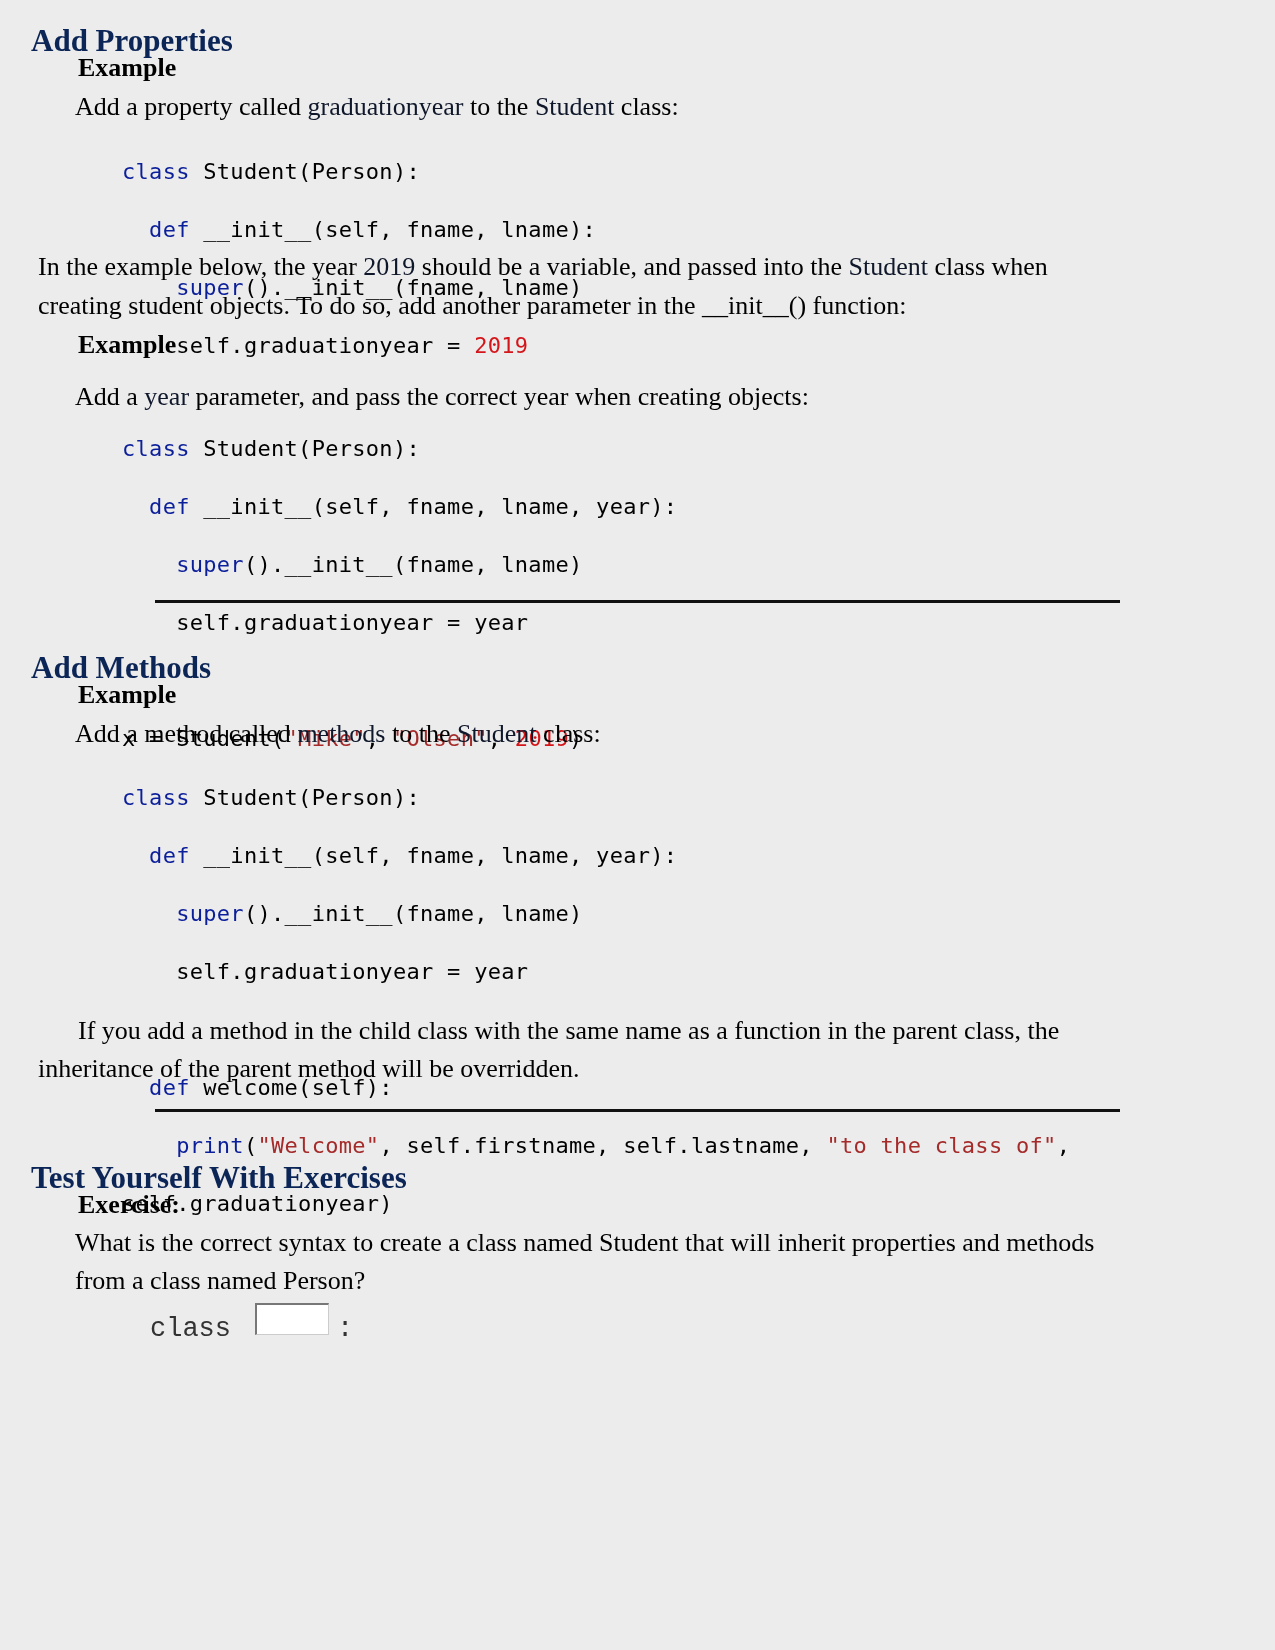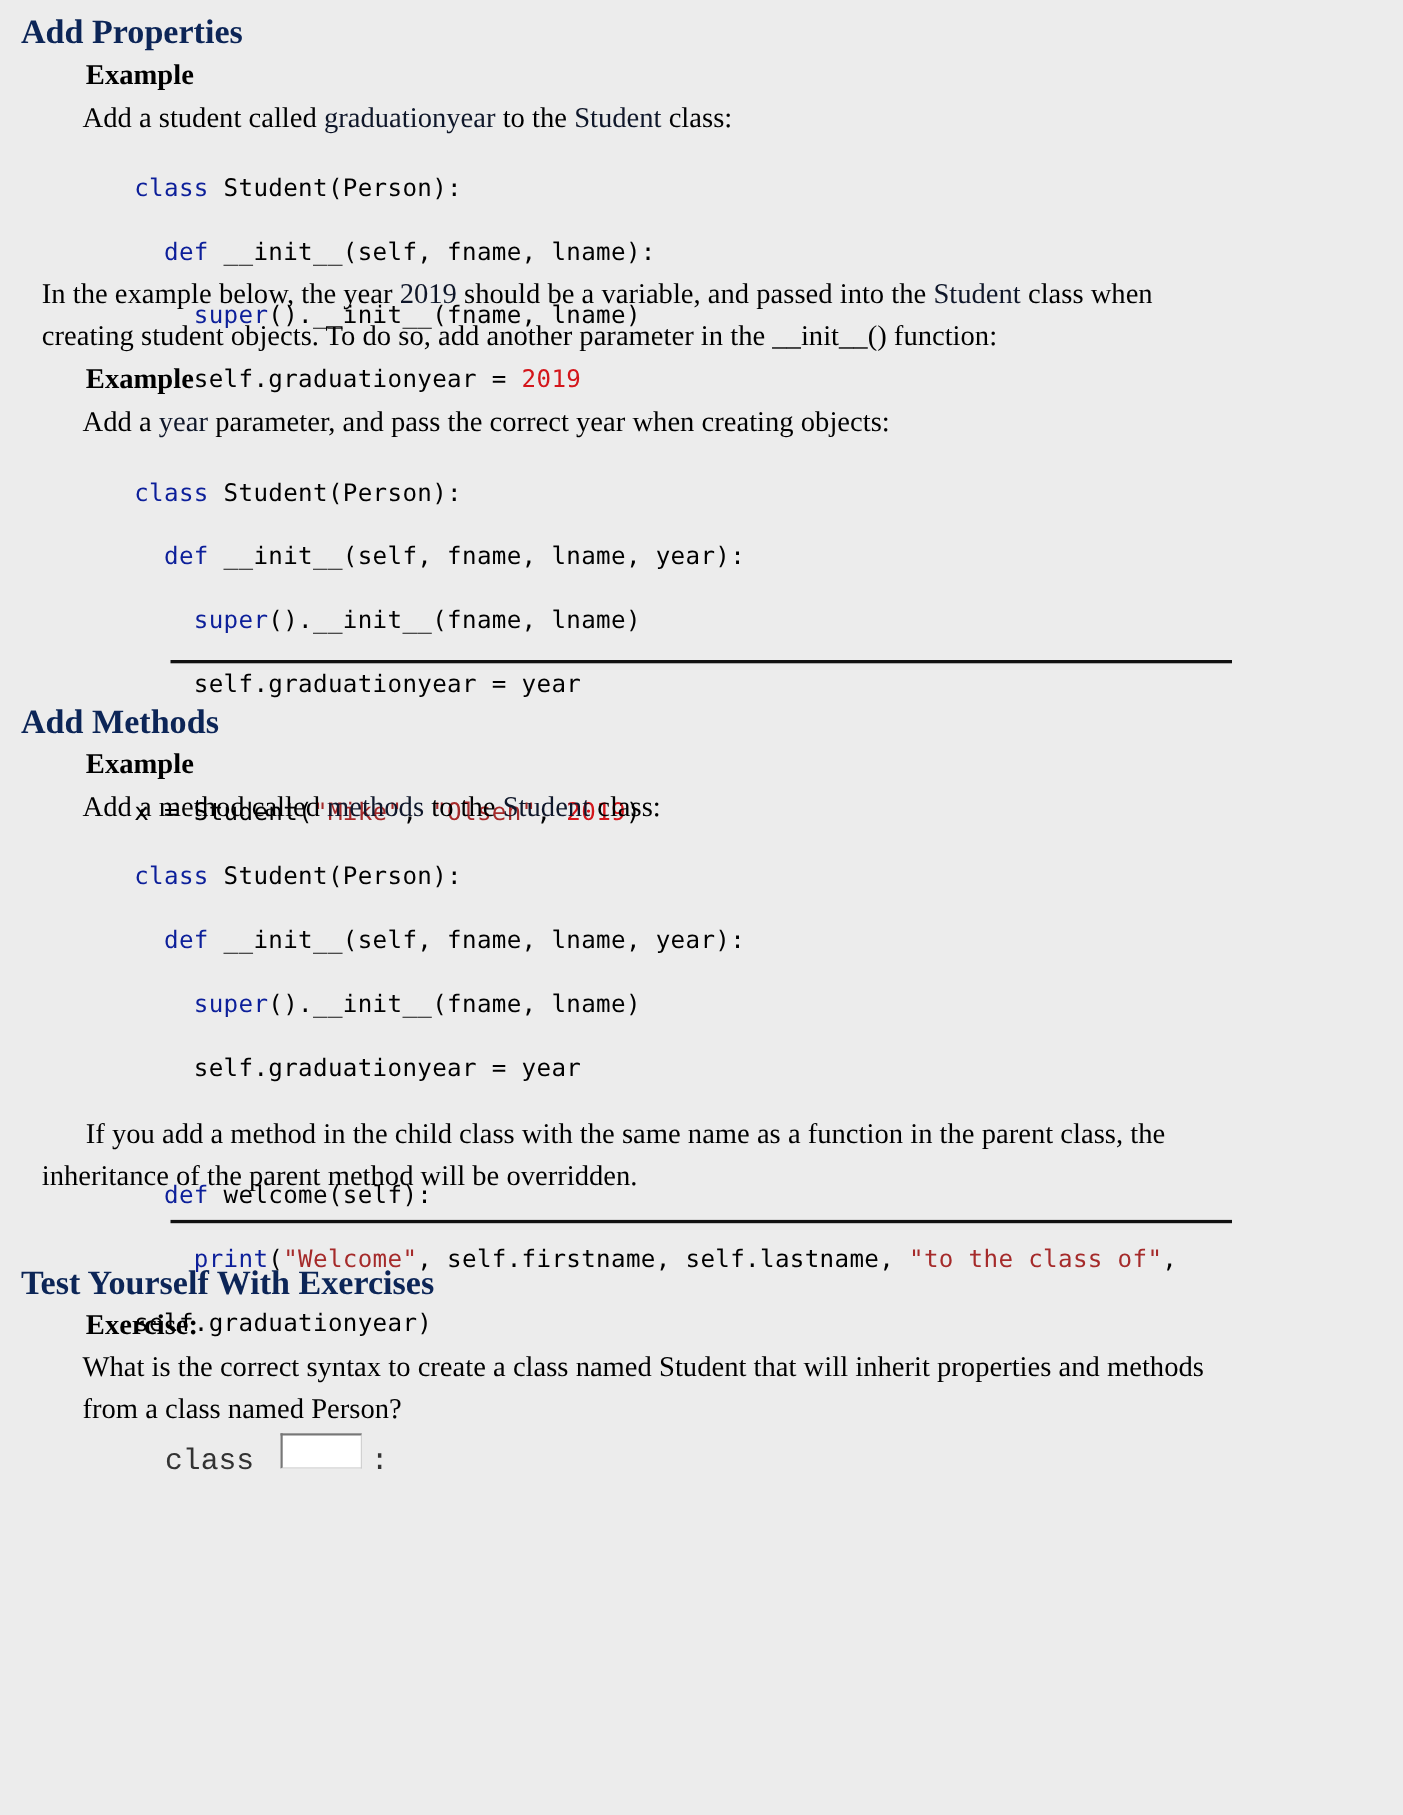--- a/index.html
+++ b/index.html
@@ -1,52 +1,52 @@
 <!DOCTYPE html>
 <html><head>
 <meta charset="utf-8">
 <style>
   html,body{margin:0;padding:0;}
   body{width:1275px;height:1650px;background:#ececec;position:relative;overflow:hidden;
        font-family:"Liberation Serif",serif;color:#000;}
   .abs{position:absolute;white-space:nowrap;}
-  h2{margin:0;font-weight:bold;color:#0c2557;font-size:31px;line-height:36px;}
+  h2{margin:12px;font-weight:bold;color:#0c2557;font-size:31px;line-height:36px;}
   .ex{font-weight:bold;font-size:26px;line-height:30px;margin-left:22px;}
   .txt{font-size:26px;line-height:30px;}
   .red{color:#0f172a;}
   .code{font-family:"DejaVu Sans Mono","Liberation Mono",monospace;font-size:22px;line-height:29px;white-space:pre;letter-spacing:0.3px;}
   .kw{color:#0c1f9a;}
   .num{color:#d4161b;}
   .str{color:#a52a2a;}
   .rule{position:absolute;height:3px;background:#111;}
   .inp{position:absolute;width:74px;height:32px;background:#fff;border-top:2px solid #777;border-left:2px solid #777;border-right:1px solid #ccc;border-bottom:1px solid #ccc;box-sizing:border-box;}
   .exlab{font-family:"Liberation Mono",monospace;font-size:27px;color:#333;}
 </style>
 </head>
 <body>
 
 <h2 class="abs" style="left:19px;top:11px;">Add Properties</h2>
 <div class="abs ex" style="left:56px;top:53px;">Example</div>
 <div class="abs txt" style="left:75px;top:92px;">
-  <span>Add a student called </span><span class="red">graduationyear</span><span> to the </span><span class="red">Student</span><span> class:</span>
+  <span>Add a property called </span><span class="red">graduationyear</span><span> to the </span><span class="red">Student</span><span> class:</span>
 </div>
 <div class="abs code" style="left:122px;top:128px;">
 <div><span class="kw">class</span><span> Student(Person):</span></div>
 <div>  <span class="kw">def</span><span> __init__(self, fname, lname):</span></div>
 <div>    <span class="kw">super</span><span>().__init__(fname, lname)</span></div>
 <div>    <span>self.graduationyear = </span><span class="num">2019</span></div>
 </div>
 
 <div class="abs txt" style="left:38px;top:252px;">
   <span>In the example below, the year </span><span class="red">2019</span><span> should be a variable, and passed into the </span><span class="red">Student</span><span> class when</span>
 </div>
 <div class="abs txt" style="left:38px;top:291px;">creating student objects. To do so, add another parameter in the __init__() function:</div>
 
 <div class="abs ex" style="left:56px;top:330px;">Example</div>
-<div class="abs txt" style="left:75px;top:369px;text-align:center;">
+<div class="abs txt" style="left:75px;top:382px;text-align:center;">
   <span>Add a </span><span class="red">year</span><span> parameter, and pass the correct year when creating objects:</span>
 </div>
 <div class="abs code" style="left:122px;top:405px;">
 <div><span class="kw">class</span><span> Student(Person):</span></div>
 <div>  <span class="kw">def</span><span> __init__(self, fname, lname, year):</span></div>
 <div>    <span class="kw">super</span><span>().__init__(fname, lname)</span></div>
 <div>    <span>self.graduationyear = year</span></div>
 <div> </div>
 <div><span>x = Student(</span><span class="str">"Mike"</span><span>, </span><span class="str">"Olsen"</span><span>, </span><span class="num">2019</span><span>)</span></div>
 </div>

